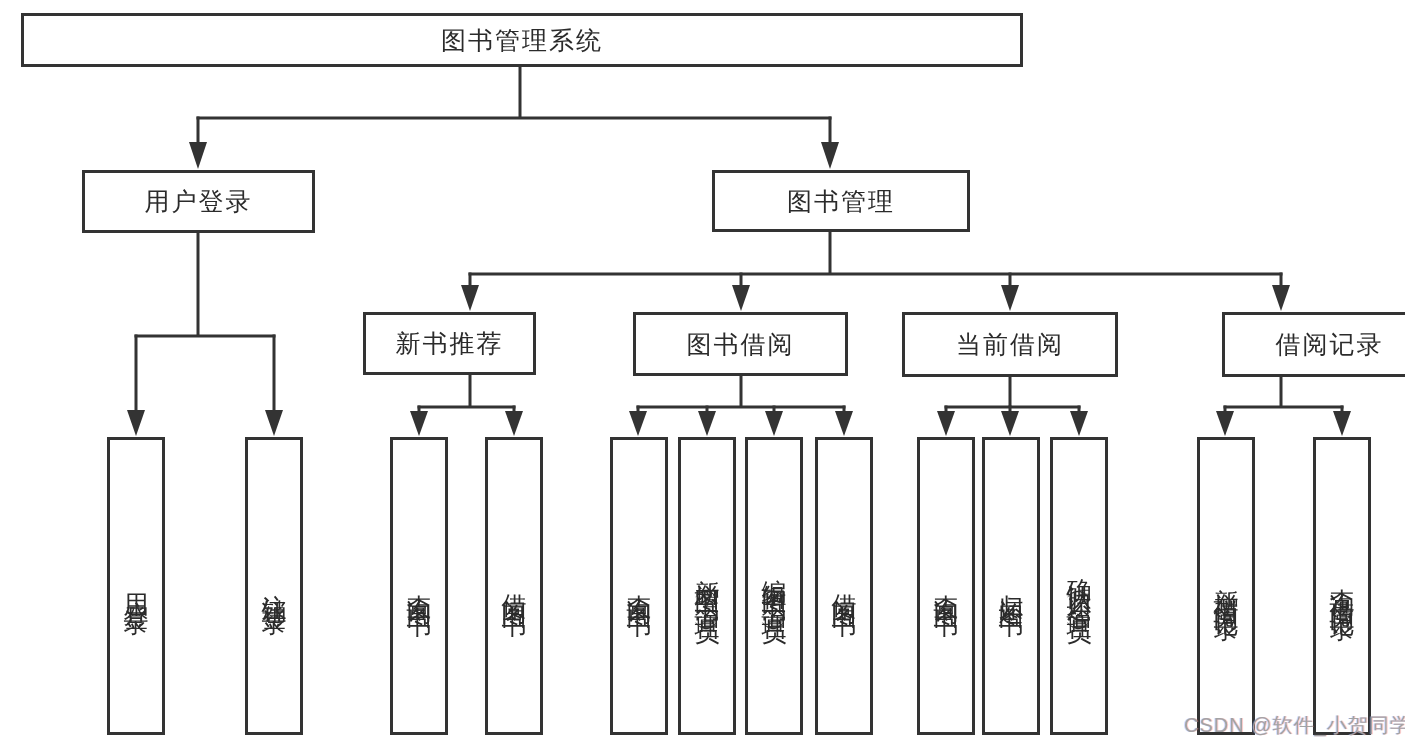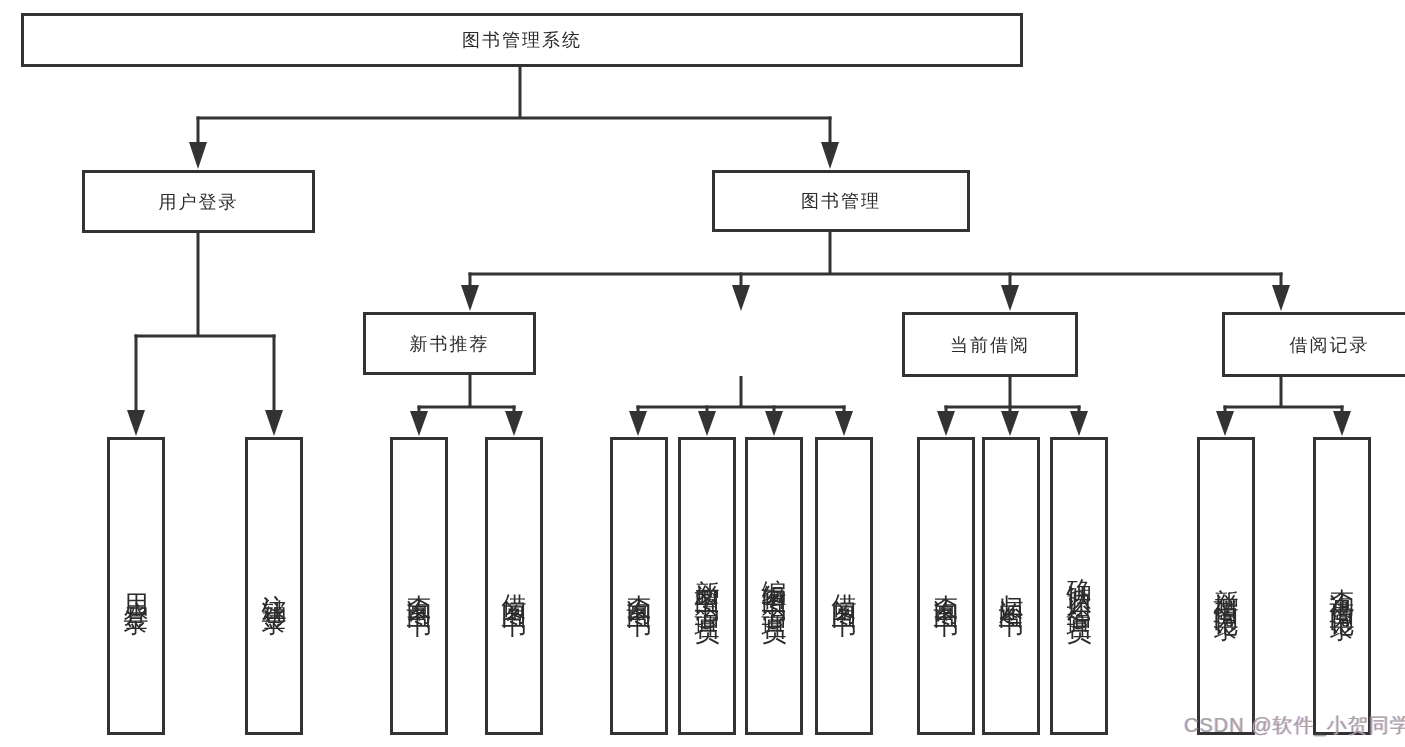--- a/index.html
+++ b/index.html
@@ -24,41 +24,41 @@
     height: 747px;
   }
   .node {
     position: absolute;
     box-sizing: border-box;
     background: #ffffff;
     border: 3px solid #333333;
     display: flex;
     align-items: center;
     justify-content: center;
-    font-size: 18px;
+    font-size: 25px;
     color: #2b2b2b;
     letter-spacing: 2px;
     white-space: nowrap;
   }
   .node.leaf {
     writing-mode: vertical-rl;
     text-orientation: mixed;
     letter-spacing: 6px;
     font-size: 25px;
     line-height: 1;
   }
   
   .n-root            { left: 21px;   top: 13px;  width: 1002px; height: 54px; }
   
   .n-user-login      { left: 82px;   top: 170px; width: 233px;  height: 63px; }
   .n-book-mgmt       { left: 712px;  top: 170px; width: 258px;  height: 62px; }
   
   .n-new-book        { left: 363px;  top: 312px; width: 173px;  height: 63px; }
   .n-book-borrow     { left: 633px;  top: 312px; width: 215px;  height: 64px; }
-  .n-current-borrow  { left: 902px;  top: 312px; width: 176px;  height: 65px; }
+  .n-current-borrow  { left: 902px;  top: 312px; width: 216px;  height: 65px; }
   .n-borrow-records  { left: 1222px; top: 312px; width: 215px;  height: 65px; }
   
   .leaf { top: 437px; width: 58px; height: 298px; }
   .l-1  { left: 107px;  }
   .l-2  { left: 245px;  }
   .l-3  { left: 390px;  }
   .l-4  { left: 485px;  }
   .l-5  { left: 610px;  }
   .l-6  { left: 678px;  }
   .l-7  { left: 745px;  }
@@ -131,20 +131,21 @@
       <polygon points="1333,411 1351,411 1342,436"></polygon>
     </g>
   </svg>
 
   <div class="node n-root">图书管理系统</div>
 
   <div class="node n-user-login">用户登录</div>
   <div class="node n-book-mgmt">图书管理</div>
 
   <div class="node n-new-book">新书推荐</div>
+  <div class="node n-book-borrow">图书借阅</div>
   <div class="node n-current-borrow">当前借阅</div>
   <div class="node n-borrow-records">借阅记录</div>
 
   <div class="node leaf l-1">用户登录</div>
   <div class="node leaf l-2">注销登录</div>
 
   <div class="node leaf l-3">查询图书</div>
   <div class="node leaf l-4">借阅图书</div>
 
   <div class="node leaf l-5">查询图书</div>

